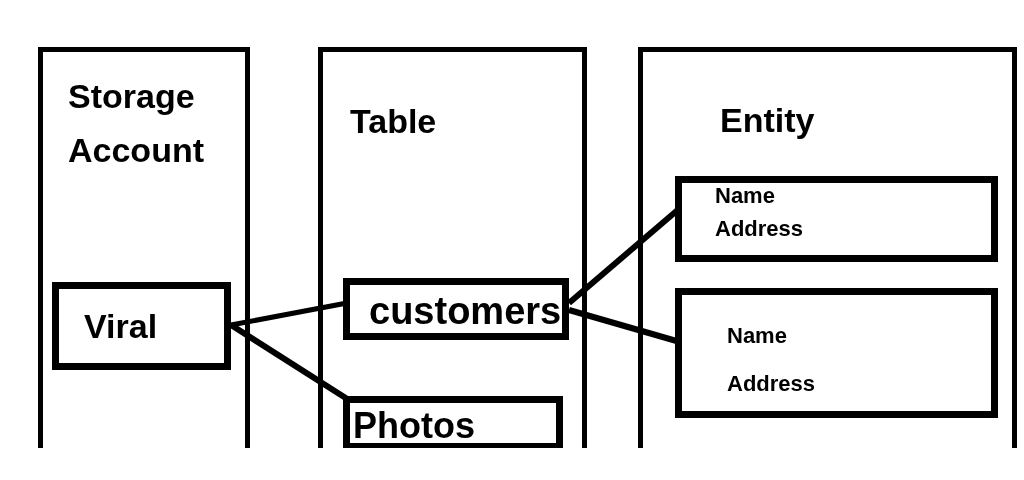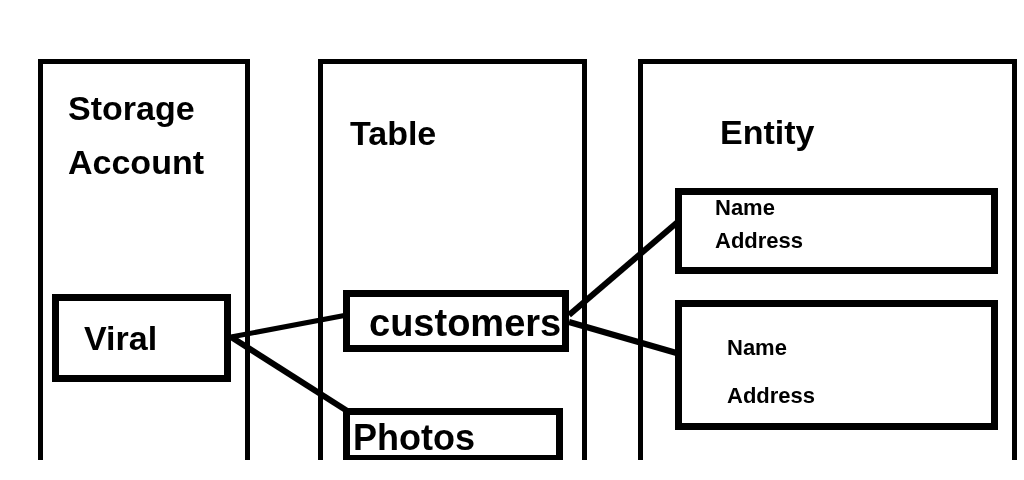--- a/index.html
+++ b/index.html
@@ -10,21 +10,20 @@
   }
   body {
     font-family: "Liberation Sans", sans-serif;
   }
   #diagram-root {
     position: relative;
     width: 1024px;
     height: 448px;
     background: #ffffff;
     overflow: hidden;
-    margin-top: 12px;
   }
   #diagram-svg {
     display: block;
     width: 1024px;
     height: 480px;
   }
   .box-stroke {
     stroke: #000000;
     fill: #ffffff;
   }

